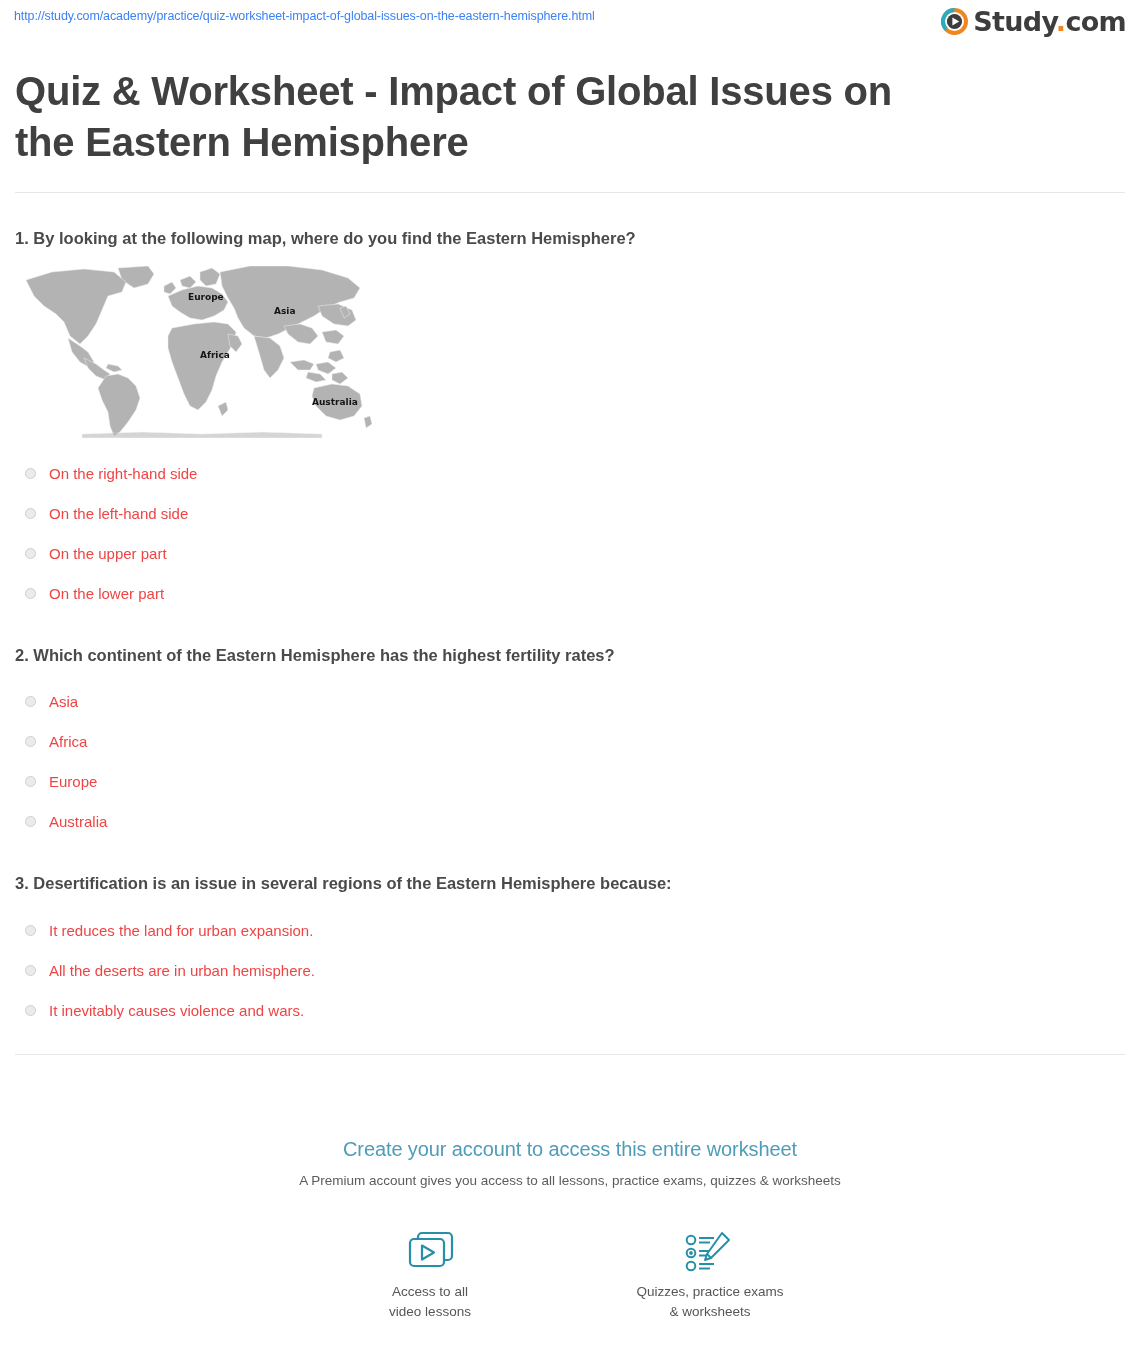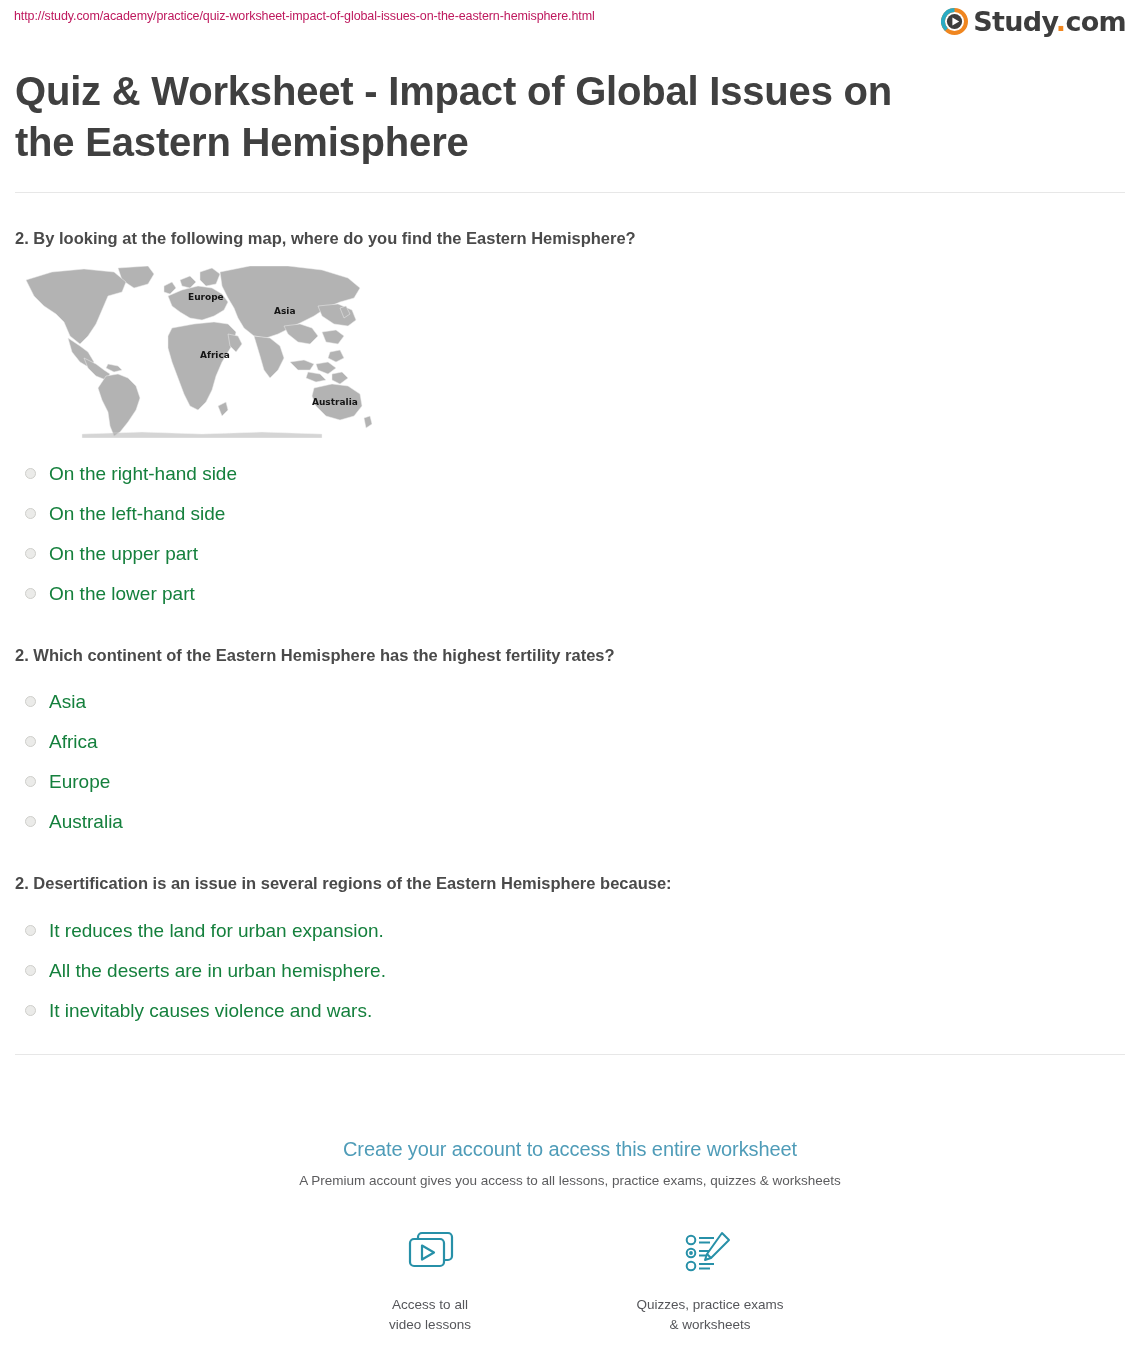--- a/index.html
+++ b/index.html
@@ -22,21 +22,21 @@
     position: relative;
     height: 52px;
     padding: 0 14px;
     box-sizing: border-box;
   }
   .url-text {
     position: absolute;
     left: 14px;
     top: 9px;
     font-size: 12.5px;
-    color: #be185d;
+    color: #3b82f6;
     letter-spacing: -0.1px;
     white-space: nowrap;
   }
   .brand-logo {
     position: absolute;
     right: 14px;
     top: 8px;
     display: flex;
     align-items: center;
     gap: 5px;
@@ -118,22 +118,22 @@
     width: 11px;
     height: 11px;
     border-radius: 50%;
     background: #ebebe9;
     border: 1px solid #cfcfcb;
     box-sizing: border-box;
     flex: none;
     margin-right: 13px;
   }
   .option-label {
-    font-size: 19px;
-    color: #15803d;
+    font-size: 15px;
+    color: #ef4444;
     line-height: 1;
   }
 
   
   .cta-section {
     text-align: center;
     padding-top: 34px;
   }
   .cta-link {
     display: block;
@@ -160,21 +160,20 @@
     width: 180px;
     text-align: center;
   }
   .feature-icon {
     height: 56px;
     display: flex;
     align-items: center;
     justify-content: center;
   }
   .feature-label {
-    margin-top: 13px;
     font-size: 13.5px;
     line-height: 1.48;
     color: #55565a;
     white-space: pre-line;
   }
 
   .copyright {
     margin: 38px auto 0 auto;
     width: 700px;
     text-align: center;
@@ -202,21 +201,21 @@
   </div>
 </div>
 
 <div class="content">
 
   <h1 class="worksheet-title">Quiz &amp; Worksheet - Impact of Global Issues on the Eastern Hemisphere</h1>
 
   <hr class="rule">
 
   <div class="question-block first">
-    <p class="question-text">2. By looking at the following map, where do you find the Eastern Hemisphere?</p>
+    <p class="question-text">1. By looking at the following map, where do you find the Eastern Hemisphere?</p>
 
     <div class="map-figure">
       <svg width="350" height="172" viewBox="0 0 350 172">
         <g fill="#b3b3b3" stroke="#efefef" stroke-width="0.5">
 
           <path d="M96 2 L126 0 L132 8 L126 18 L112 22 L100 14 Z"></path>
 
           <path d="M4 14 L30 6 L62 3 L92 6 L104 16 L100 26 L86 30 L80 44 L74 58 L66 70 L58 78 L48 70 L42 56 L34 48 L22 40 L12 30 Z"></path>
           <path d="M46 72 L58 80 L66 86 L72 96 L68 102 L58 96 L50 86 Z"></path>
 
@@ -298,21 +297,21 @@
         <span class="option-label">Europe</span>
       </div>
       <div class="option-row">
         <span class="radio"></span>
         <span class="option-label">Australia</span>
       </div>
     </div>
   </div>
 
   <div class="question-block">
-    <p class="question-text">2. Desertification is an issue in several regions of the Eastern Hemisphere because:</p>
+    <p class="question-text">3. Desertification is an issue in several regions of the Eastern Hemisphere because:</p>
     <div class="options">
       <div class="option-row">
         <span class="radio"></span>
         <span class="option-label">It reduces the land for urban expansion.</span>
       </div>
       <div class="option-row">
         <span class="radio"></span>
         <span class="option-label">All the deserts are in urban hemisphere.</span>
       </div>
       <div class="option-row">

